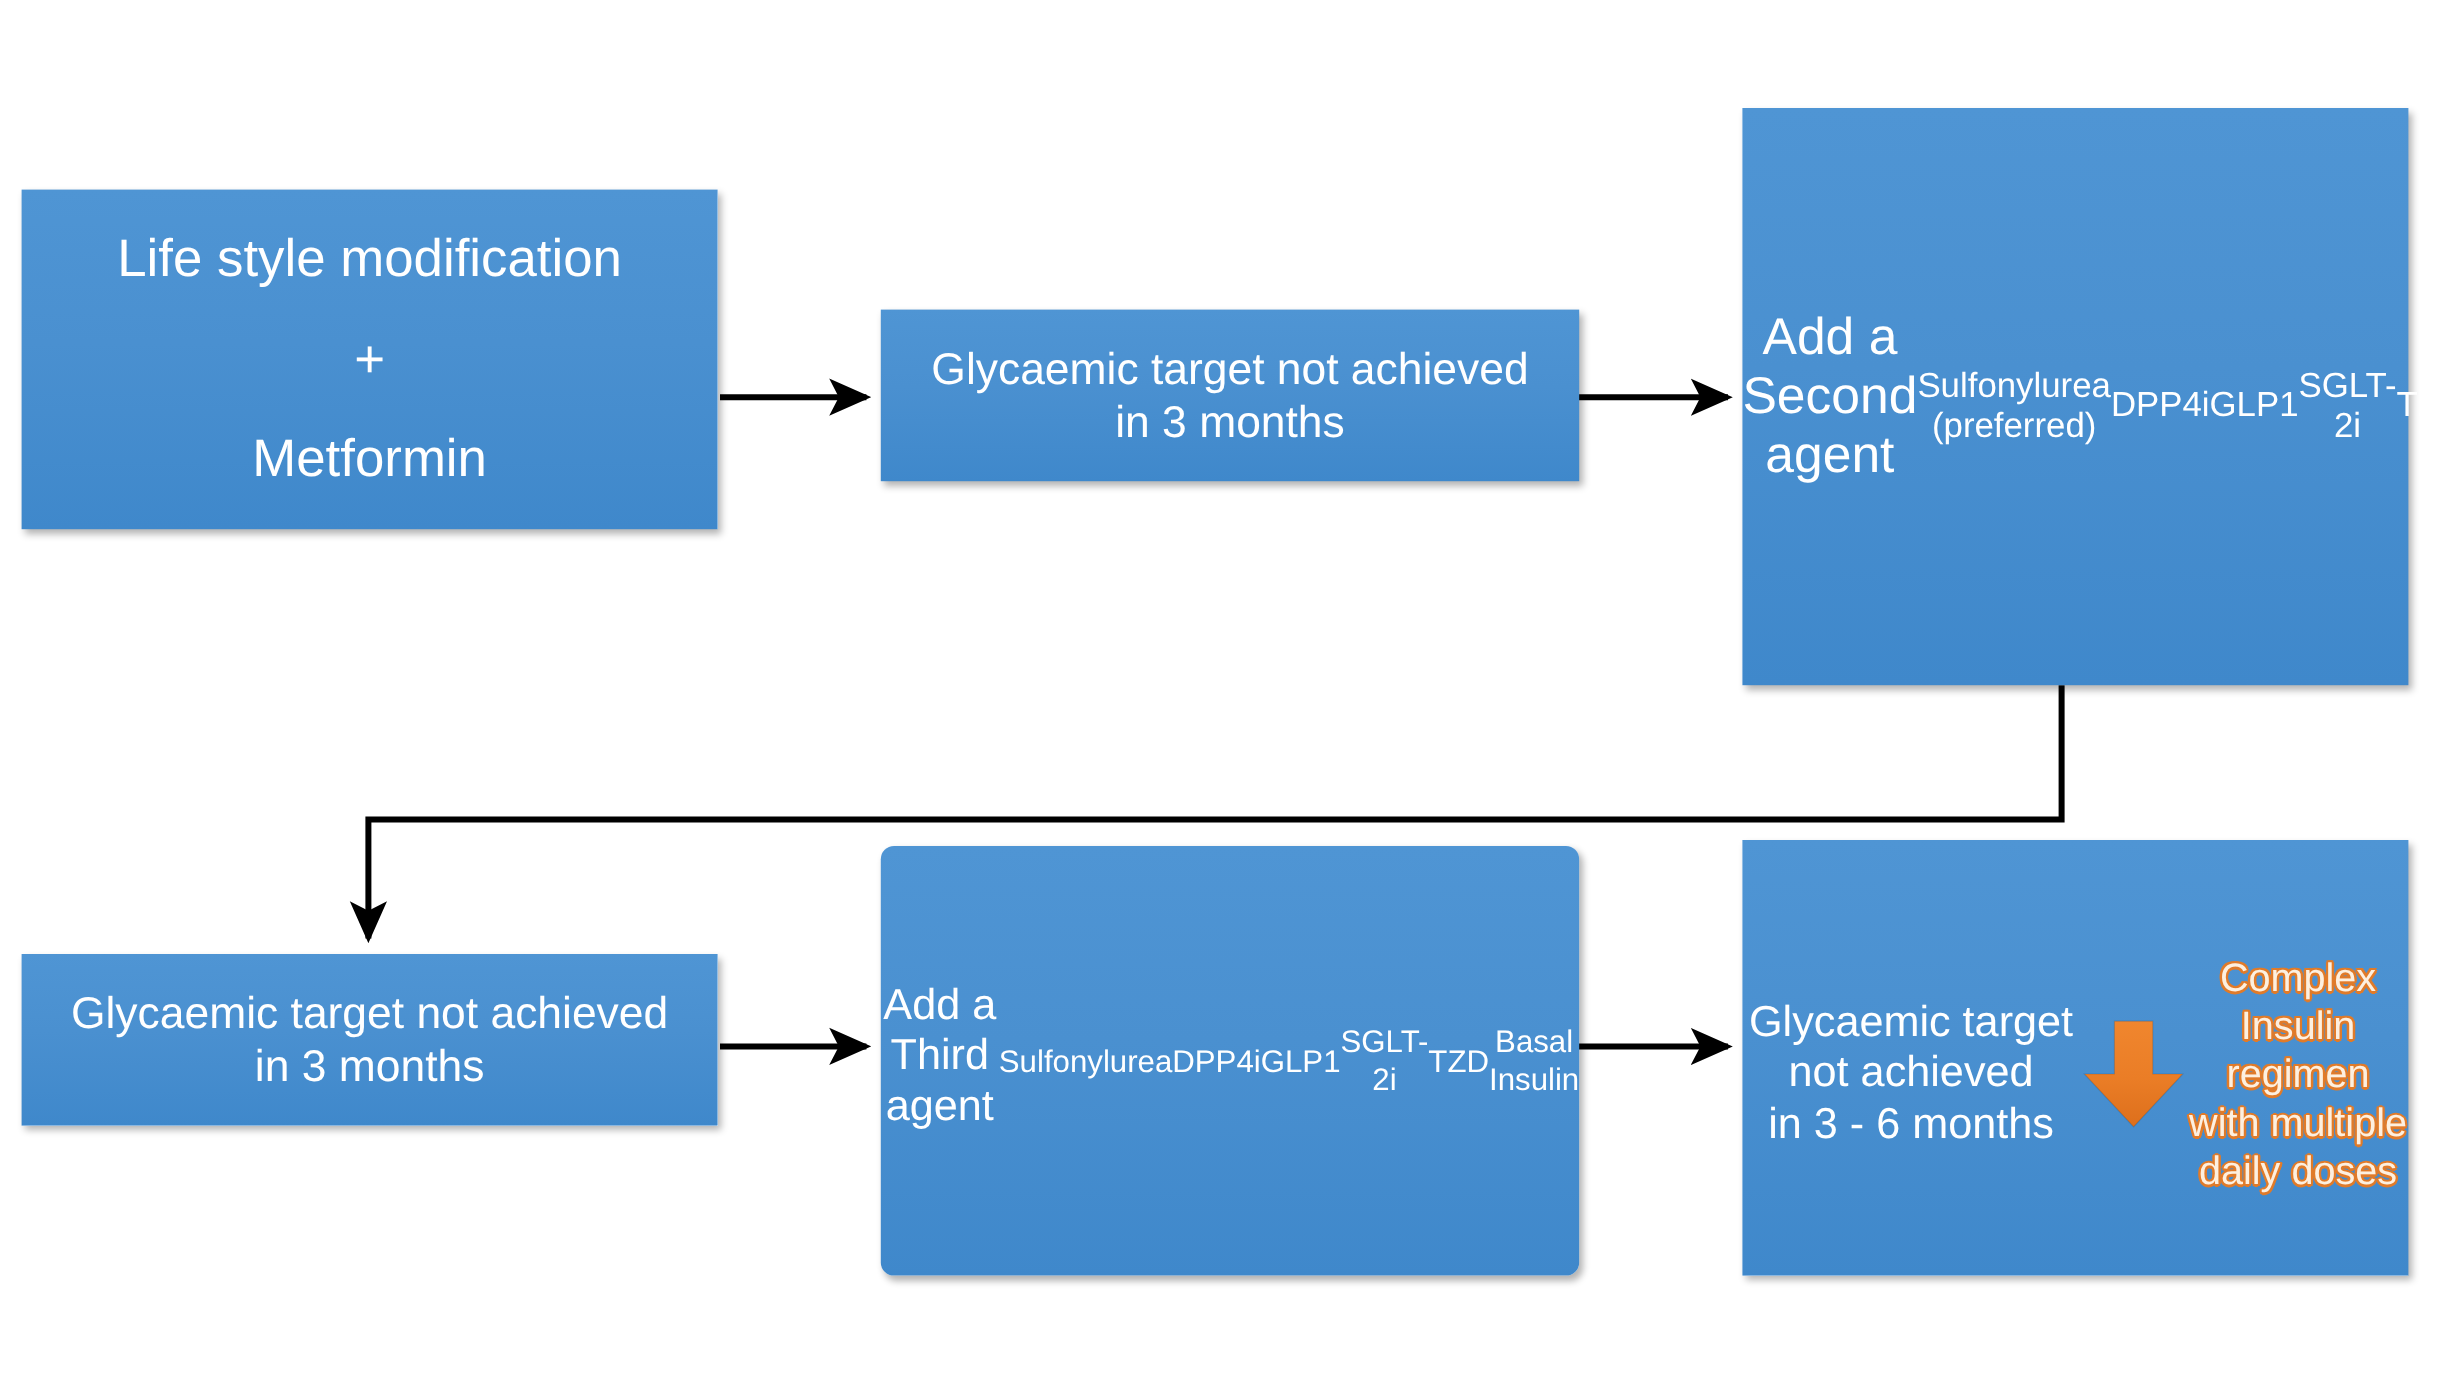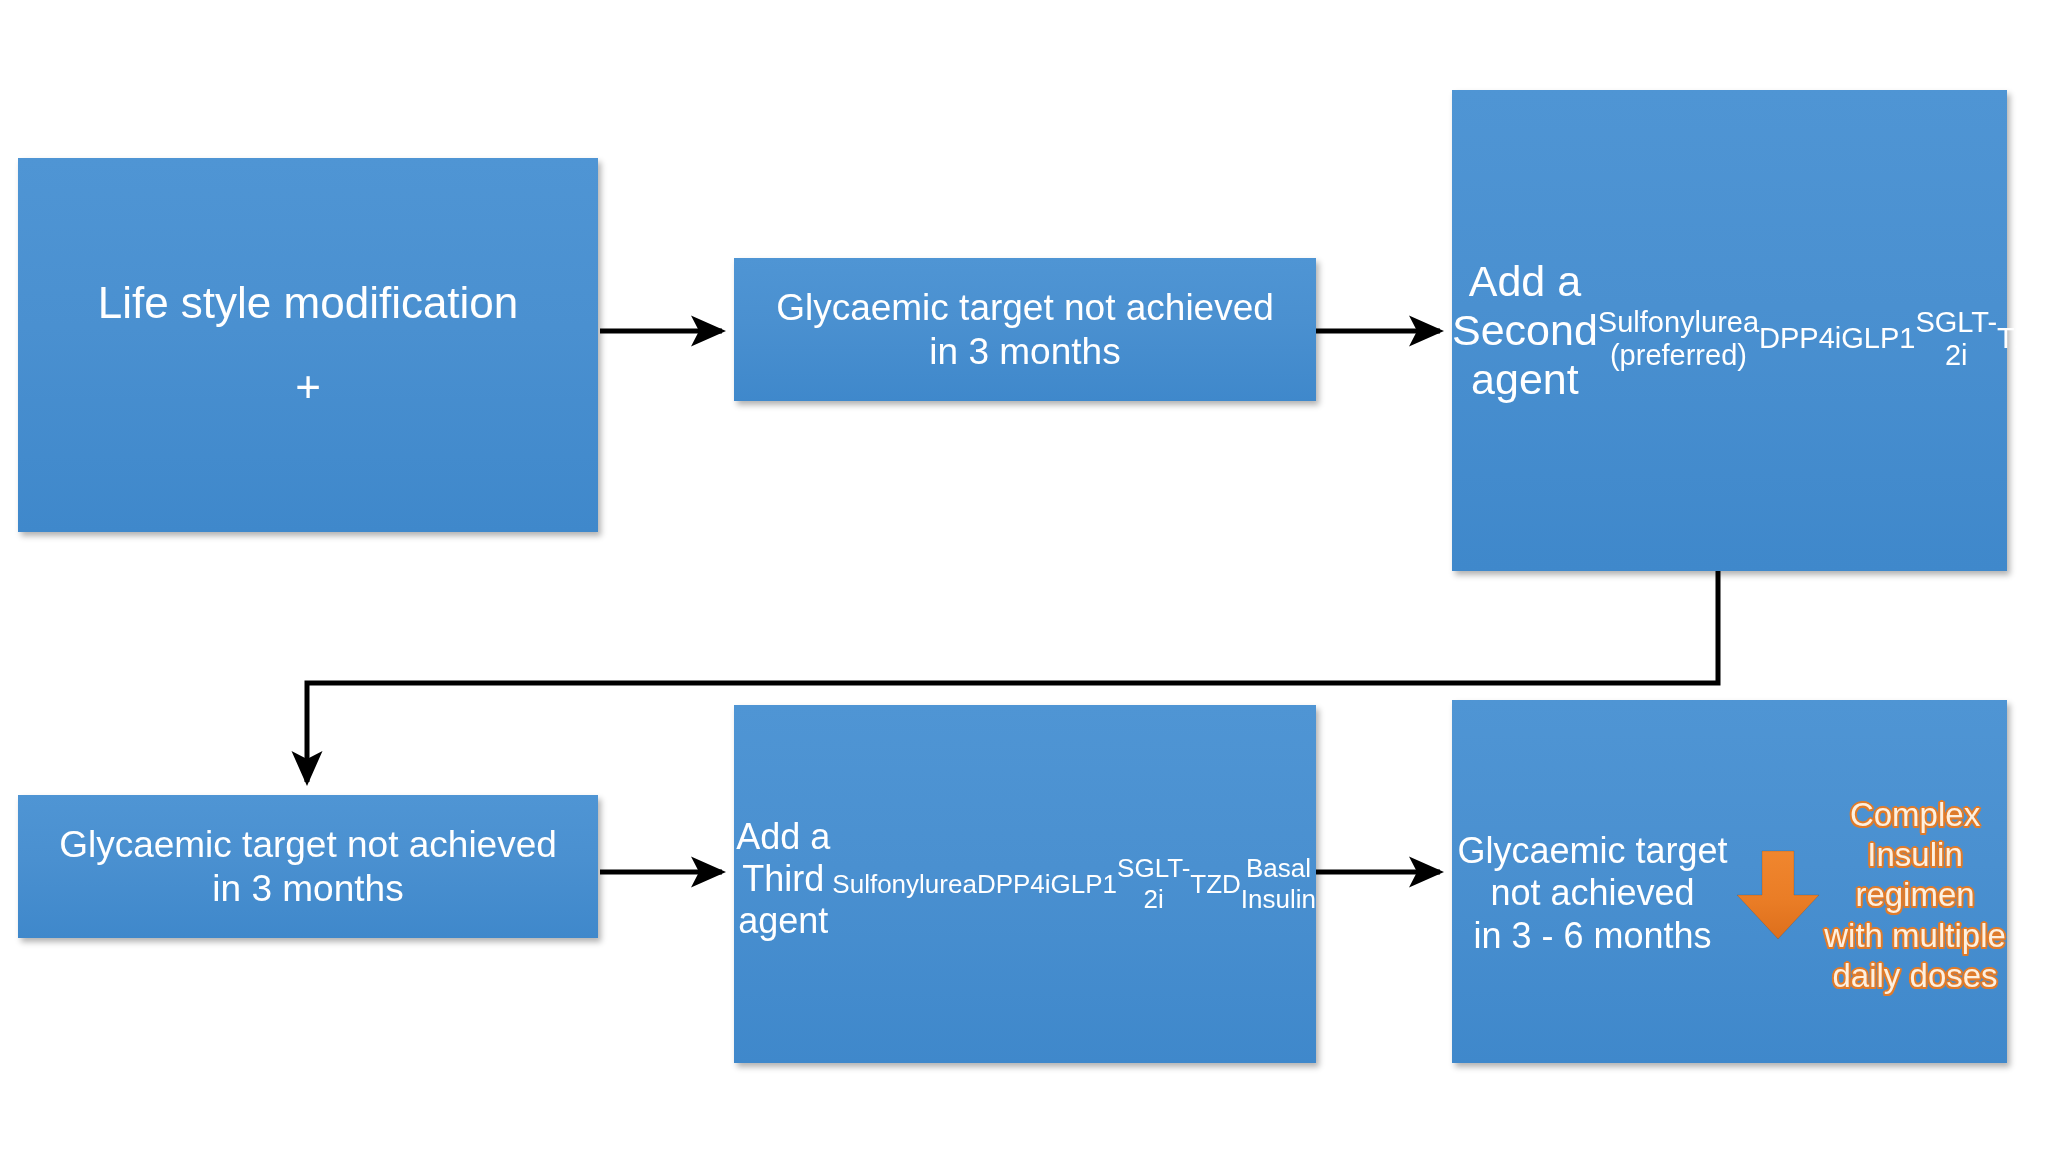--- a/index.html
+++ b/index.html
@@ -37,21 +37,21 @@
   }
   .line {
     display: block;
     width: 100%;
     line-height: 1.18;
     white-space: pre-line;
   }
 
   
   #node-lifestyle {
-    left: 18px; top: 158px; width: 580px; height: 374px;
+    left: 18px; top: 158px; width: 580px; height: 283px;
   }
   #node-lifestyle .line { font-size: 44px; margin: 16px 0; font-weight: 400; }
 
   
   #node-glyc-1 {
     left: 734px; top: 258px; width: 582px; height: 143px;
     justify-content: center;
   }
   #node-glyc-1 .line { font-size: 37px; }
 
@@ -68,20 +68,21 @@
   #node-glyc-2 {
     left: 18px; top: 795px; width: 580px; height: 143px;
     justify-content: center;
   }
   #node-glyc-2 .line { font-size: 37px; }
 
   
   #node-third-agent {
     left: 734px; top: 705px; width: 582px; height: 358px;
     justify-content: flex-start;
+    border-radius: 11px;
   }
   #node-third-agent .node-title { font-size: 36px; margin-bottom: 10px; }
   #node-third-agent .agent-item { font-size: 26px; margin: 7px 0; }
 
   
   #node-complex {
     left: 1452px; top: 700px; width: 555px; height: 363px;
     justify-content: flex-start;
     padding-top: 24px;
   }
@@ -132,20 +133,21 @@
 
     <line x1="600" y1="872" x2="722" y2="872" stroke="#000000" stroke-width="5" marker-end="url(#arrowhead)"></line>
 
     <line x1="1300" y1="872" x2="1440" y2="872" stroke="#000000" stroke-width="5" marker-end="url(#arrowhead)"></line>
   </svg>
 
   <div class="node" id="node-lifestyle">
     <div class="node-lines">
       <span class="line">Life style modification</span>
       <span class="line">+</span>
+      <span class="line">Metformin</span>
     </div>
   </div>
 
   <div class="node" id="node-glyc-1">
     <span class="line">Glycaemic target not achieved
 in 3 months</span>
   </div>
 
   <div class="node" id="node-second-agent">
     <span class="node-title">Add a Second agent</span>

